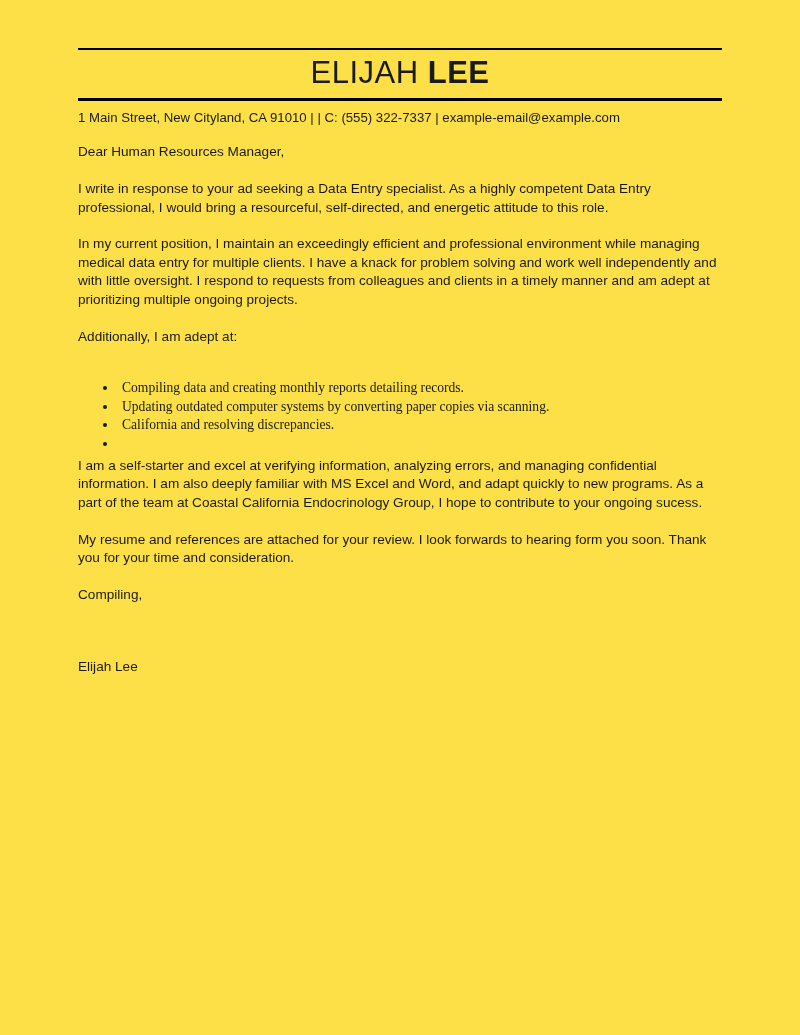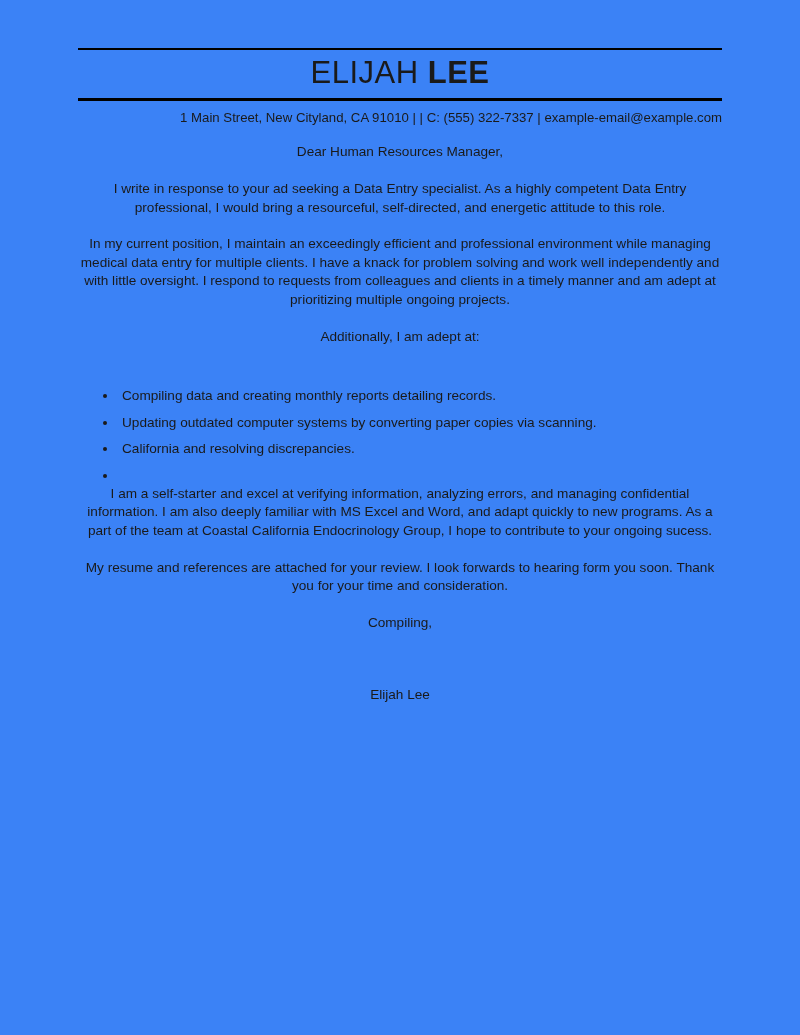--- a/index.html
+++ b/index.html
@@ -13,21 +13,21 @@
     height: 1035px;
     font-family: "Liberation Sans", sans-serif;
     color: #1a1a1a;
     overflow: hidden;
   }
 
   .page {
     position: relative;
     width: 800px;
     height: 1035px;
-    background: #3b82f6;
+    background: #fde047;
     box-sizing: border-box;
   }
 
   .content {
     position: absolute;
     left: 78px;
     top: 0;
     width: 644px;
   }
 
@@ -55,50 +55,51 @@
     line-height: 1.05;
     white-space: nowrap;
   }
   .name .first {
     font-weight: 400;
   }
   .name .last {
     font-weight: 700;
   }
   .contact {
-    text-align: right;
+    text-align: left;
     font-size: 13.2px;
     line-height: 1.5;
     padding-top: 7px;
     white-space: nowrap;
     color: #1a1a1a;
   }
 
   
   .body-text {
     padding-top: 16px;
     font-size: 13.6px;
     line-height: 18.6px;
     color: #1a1a1a;
   }
   .para {
     margin: 0 0 18px 0;
-    text-align: center;
+    text-align: left;
   }
 
   ul.skills {
     list-style: none;
     margin: 0 0 4px 0;
     padding: 0;
   }
   ul.skills li {
     position: relative;
     padding-left: 44px;
-    margin: 8px 0 0 0;
+    margin: 0 0 0 0;
     line-height: 18.6px;
+    font-family: Liberation Serif, serif;
   }
   ul.skills li .bullet {
     position: absolute;
     left: 25px;
     top: 7px;
     width: 4px;
     height: 4px;
     background: #1a1a1a;
     border-radius: 50%;
   }

